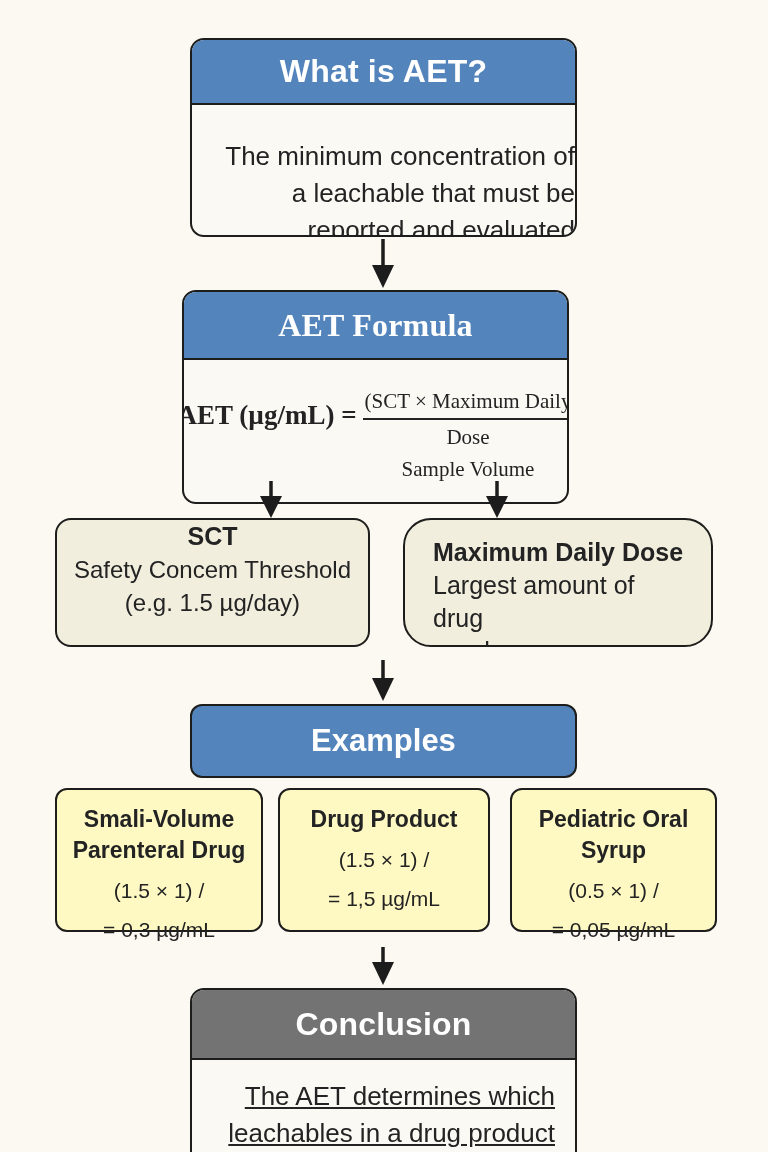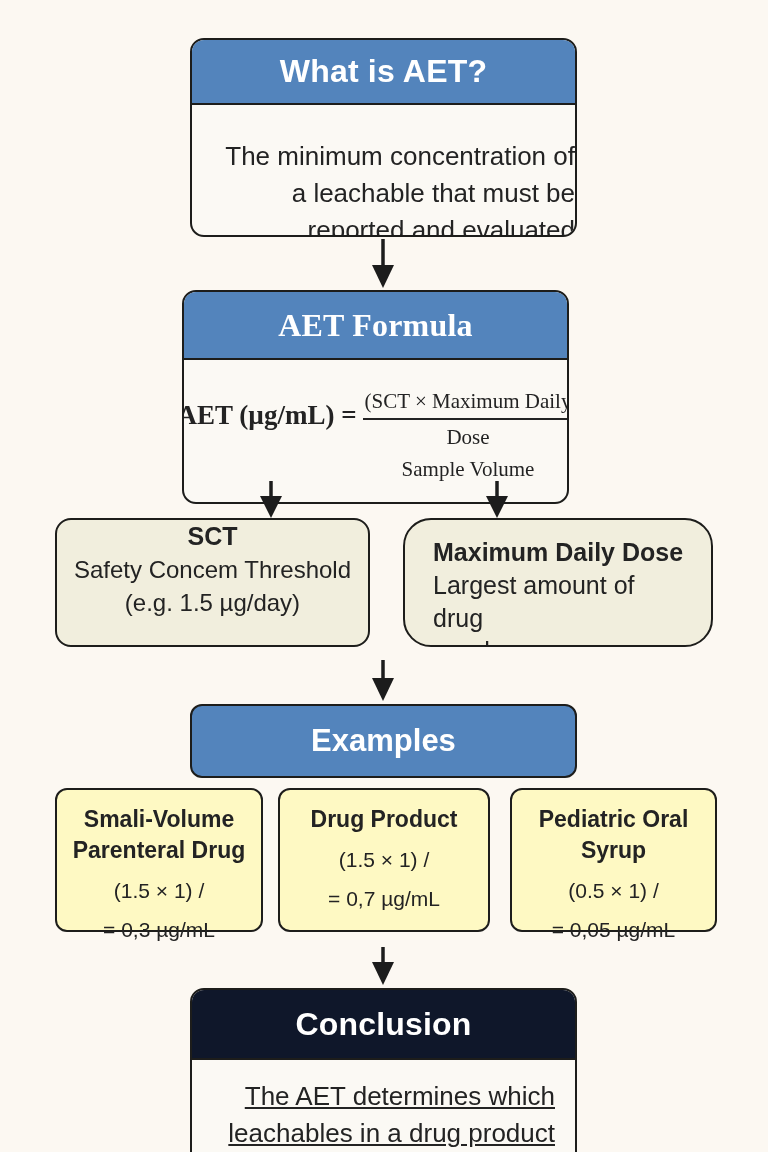--- a/index.html
+++ b/index.html
@@ -24,21 +24,21 @@
     box-sizing: border-box;
   }
   .box-header {
     display: flex; align-items: center; justify-content: center;
     border-bottom: 2.5px solid #1d1d1b;
     color: #ffffff;
     font-weight: 700;
     letter-spacing: 0.2px;
   }
   .blue   { background: #5384bc; }
-  .salmon { background: #0f172a; }
+  .salmon { background: #737373; }
   .standalone-bar {
     position: absolute;
     border: 2.5px solid #1d1d1b;
     border-radius: 12px;
     display: flex; align-items: center; justify-content: center;
     color: #ffffff; font-weight: 700;
     box-sizing: border-box;
   }
   
   .what-box { left: 190px; top: 38px; width: 387px; height: 199px; }
@@ -183,21 +183,21 @@
   <div class="ex-box ex-1">
     <div class="ex-title">Smali-Volume</div>
     <div class="ex-title">Parenteral Drug</div>
     <div class="ex-calc">(1.5 × 1) /</div>
     <div class="ex-calc">= 0,3 µg/mL</div>
   </div>
 
   <div class="ex-box ex-2">
     <div class="ex-title">Drug Product</div>
     <div class="ex-calc">(1.5 × 1) /</div>
-    <div class="ex-calc">= 0,7 µg/mL</div>
+    <div class="ex-calc">= 1,5 µg/mL</div>
   </div>
 
   <div class="ex-box ex-3">
     <div class="ex-title">Pediatric Oral</div>
     <div class="ex-title">Syrup</div>
     <div class="ex-calc">(0.5 × 1) /</div>
     <div class="ex-calc">= 0,05 µg/mL</div>
   </div>
 
   <svg class="arrow" style="left:369px; top:947px;" width="28" height="38">

